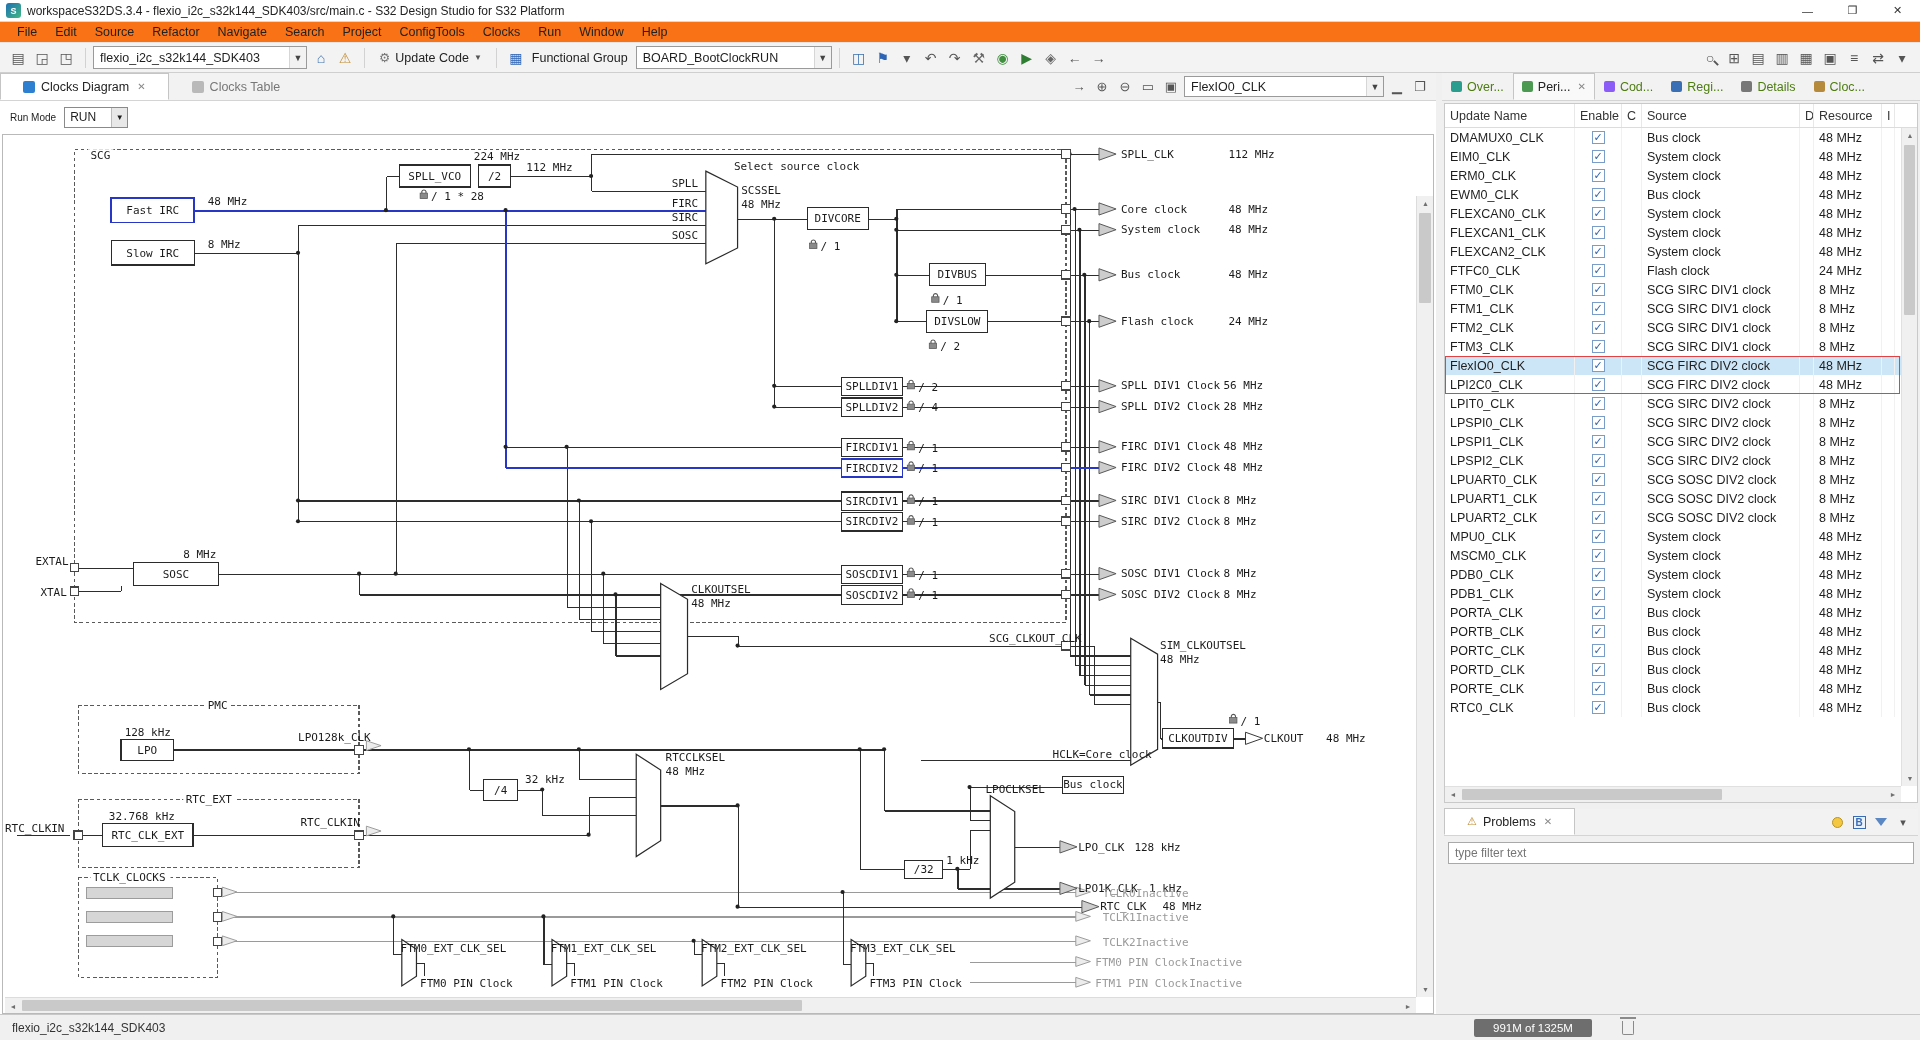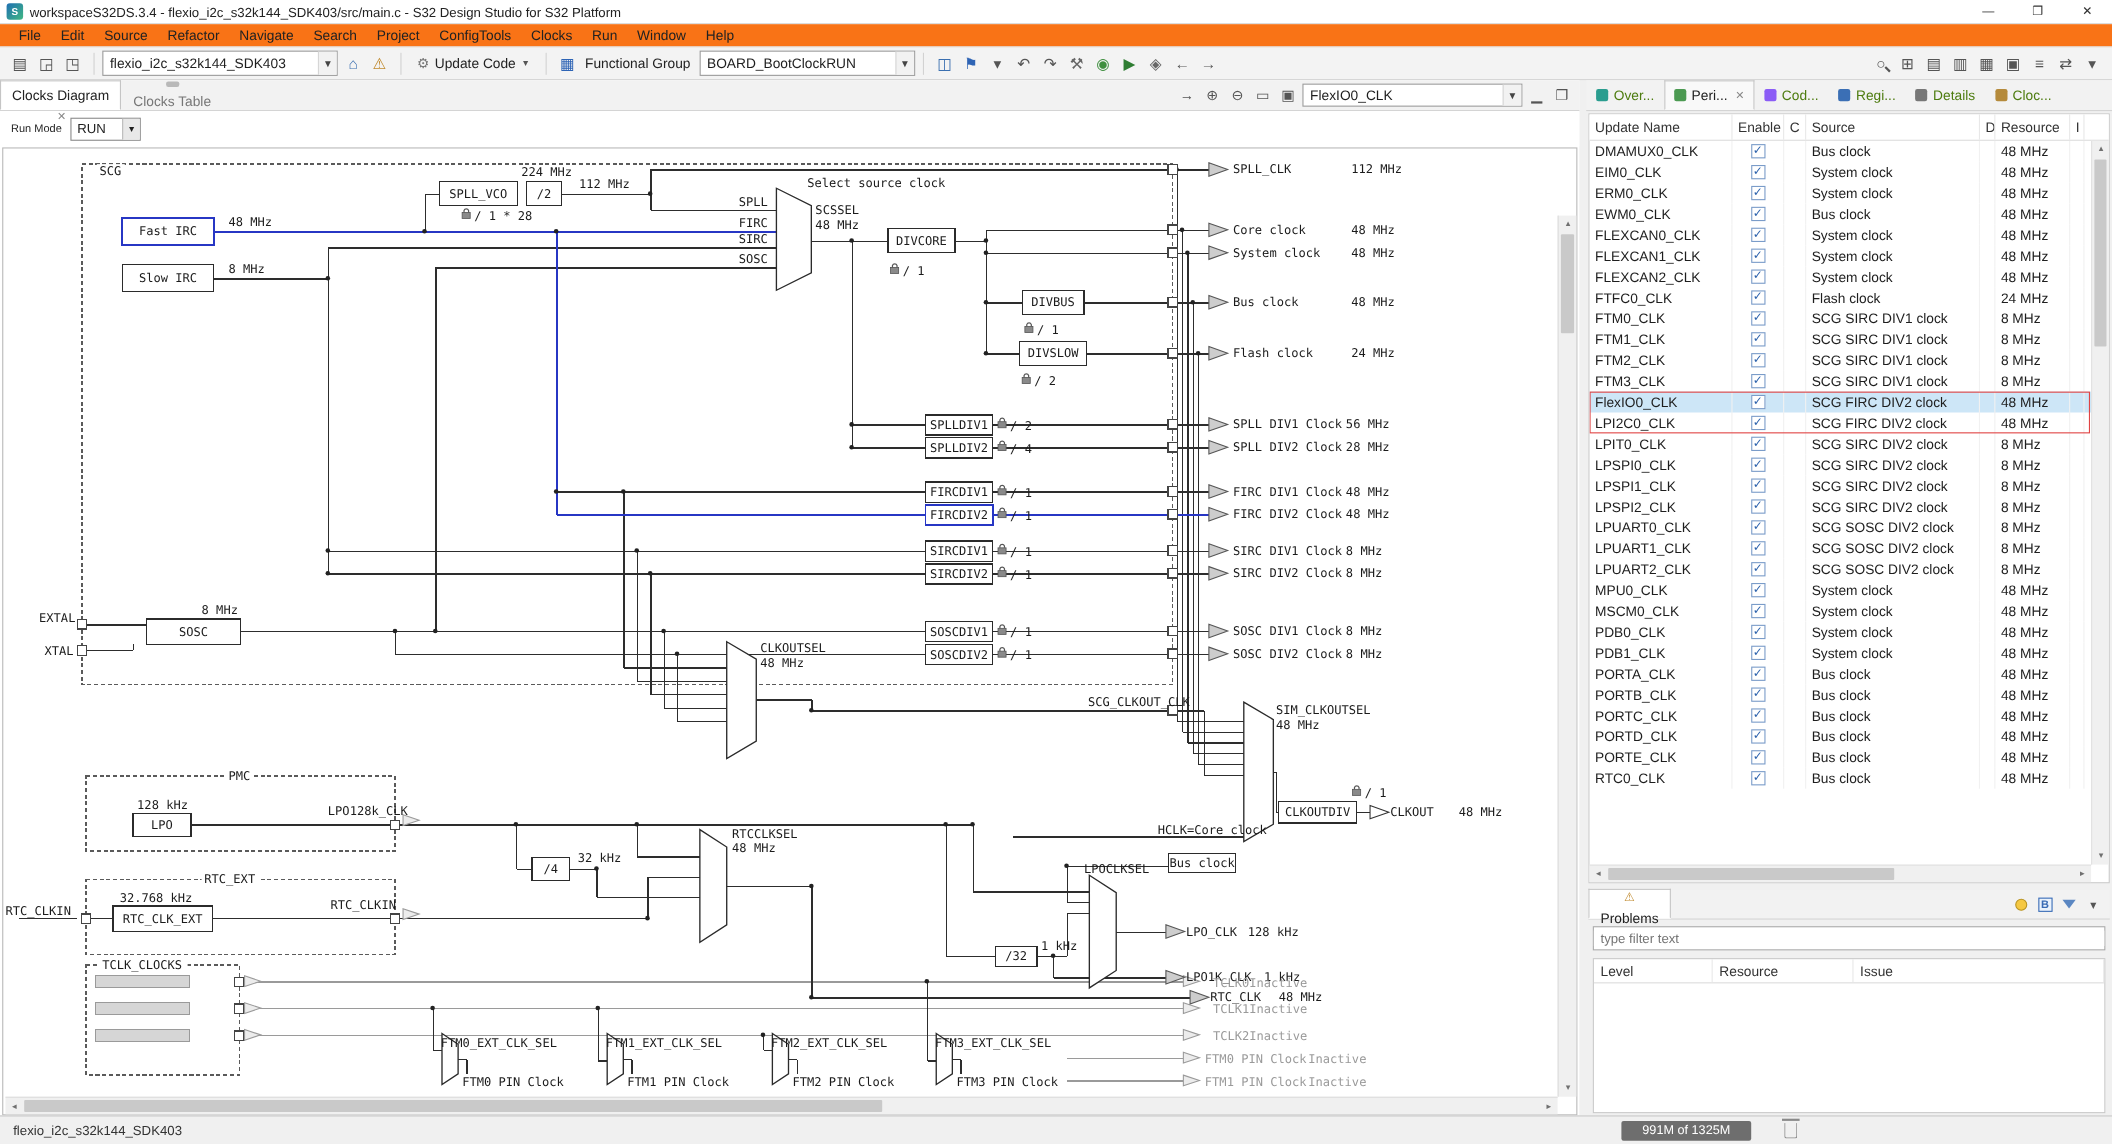--- a/index.html
+++ b/index.html
@@ -41,22 +41,22 @@
     background:#555; transform:rotate(-45deg); right:4px; bottom:3px; }
   .tright { margin-left:auto; display:flex; align-items:center; gap:2px; }
 
   
   .editor { position:absolute; left:0; top:73px; width:1436px; bottom:26px; background:#fff; }
   .sash { position:absolute; left:1436px; top:73px; width:6px; bottom:26px; background:#f0f0f0; cursor:ew-resize; }
   .rightpanel { position:absolute; left:1442px; top:73px; width:478px; bottom:26px; background:#f0f0f0; }
 
   
   .tabrow { height:28px; background:#f2f2f2; border-bottom:1px solid #d4d4d4; display:flex; align-items:flex-end; }
-  .etab { height:27px; display:flex; align-items:center; gap:6px; padding:0 10px; font-size:12.5px;
-    color:#777; border:1px solid transparent;flex-direction:column; }
+  .etab { height:27px; display:flex; align-items:center; gap:6px; padding:0 22px; font-size:12.5px;
+    color:#777; border:1px solid transparent; }
   .etab.active { background:#fff; color:#222; border-color:#c5c5c5; border-bottom-color:#fff; }
   .tab-ic { width:12px; height:12px; border-radius:2px; display:inline-block; }
   .tab-x { font-size:10px; color:#888; margin-left:2px; }
   .tabtools { margin-left:auto; display:flex; align-items:center; gap:3px; padding:0 6px 3px 0; }
   .ztool { width:20px; height:20px; display:flex; align-items:center; justify-content:center; font-size:13px; color:#555; border-radius:3px; }
   .combo.clocksel { width:200px; height:21px; }
 
   
   .runmode { height:32px; background:#fff; display:flex; align-items:center; padding-left:10px; gap:8px; }
   .runmode label { font-size:10px; }
@@ -939,27 +939,20 @@
           </span>
         <span class="p-tool" data-name="filter-icon">
             <span class="funnel"></span>
           </span>
         <span class="p-tool" data-name="view-menu-icon">▾</span>
       </div>
     </div>
     <div class="p-filter" data-name="problems-filter">
       <input type="text" data-name="filter-input" placeholder="type filter text" style="">
     </div>
-    <div class="p-table" data-name="problems-table">
-      <div class="p-head" id="p-head" data-name="problems-table-header">
-          <div class="p-hcell pc0" data-name="column-header-level">Level</div>
-          <div class="p-hcell pc1" data-name="column-header-resource">Resource</div>
-          <div class="p-hcell pc2" data-name="column-header-issue">Issue</div>
-        </div>
-    </div>
   </div>
 </div>
 
 <div class="statusbar" data-name="status-bar">
   <span class="sb-left" data-name="status-project">flexio_i2c_s32k144_SDK403</span>
   <span class="mem" data-name="heap-status">991M of 1325M</span>
   <span class="trash" data-name="garbage-collect-icon"></span>
 </div>
 
 </body></html>

